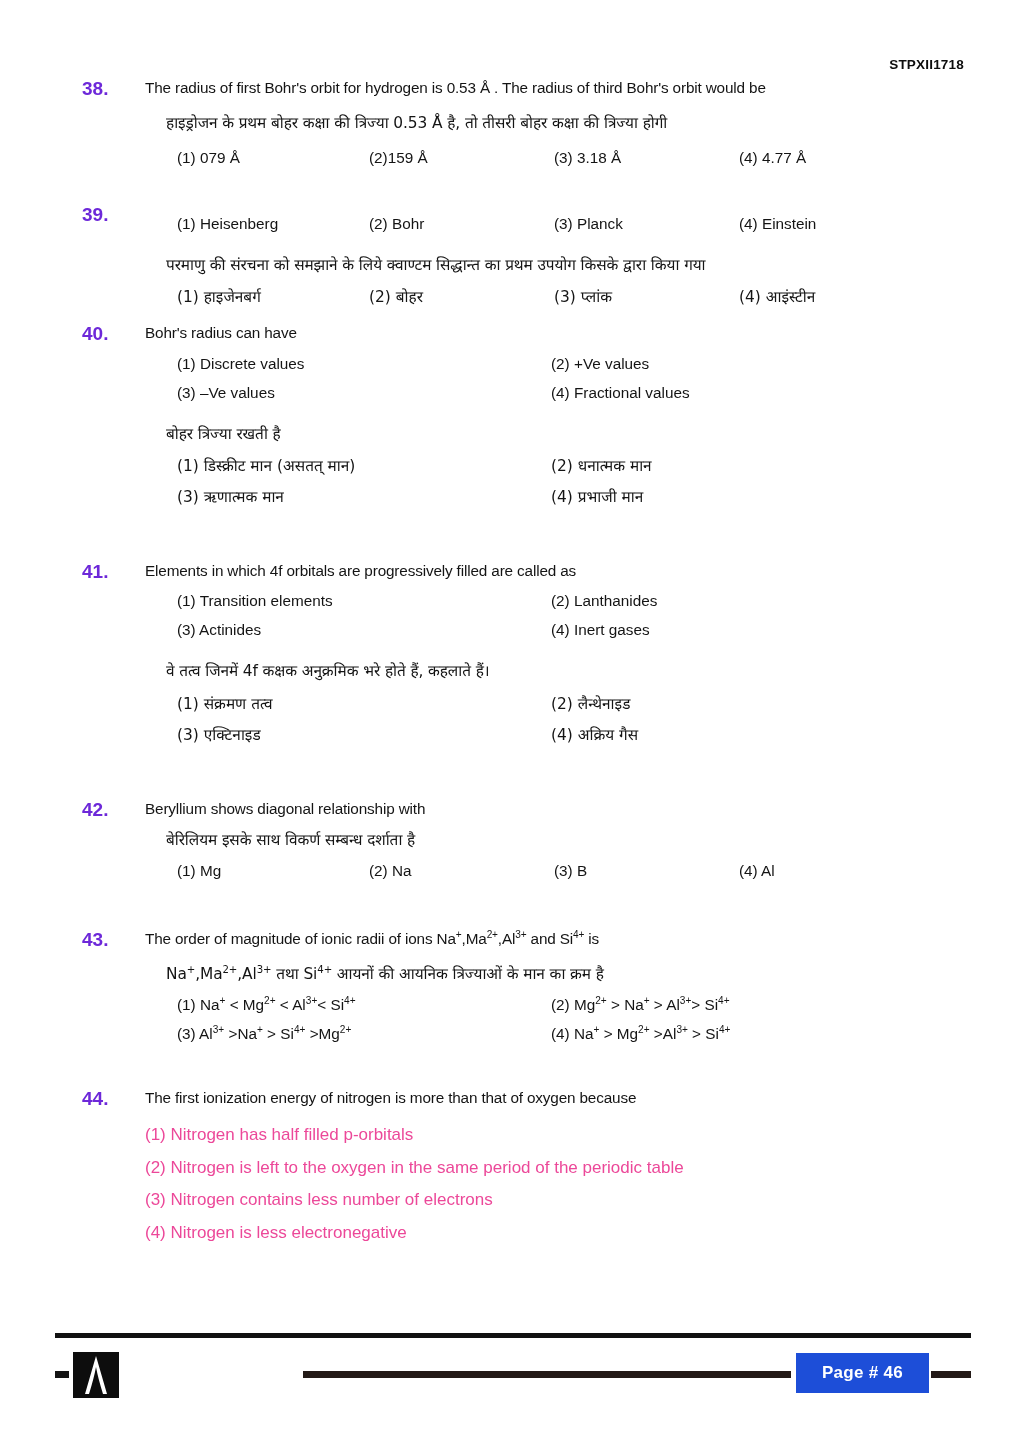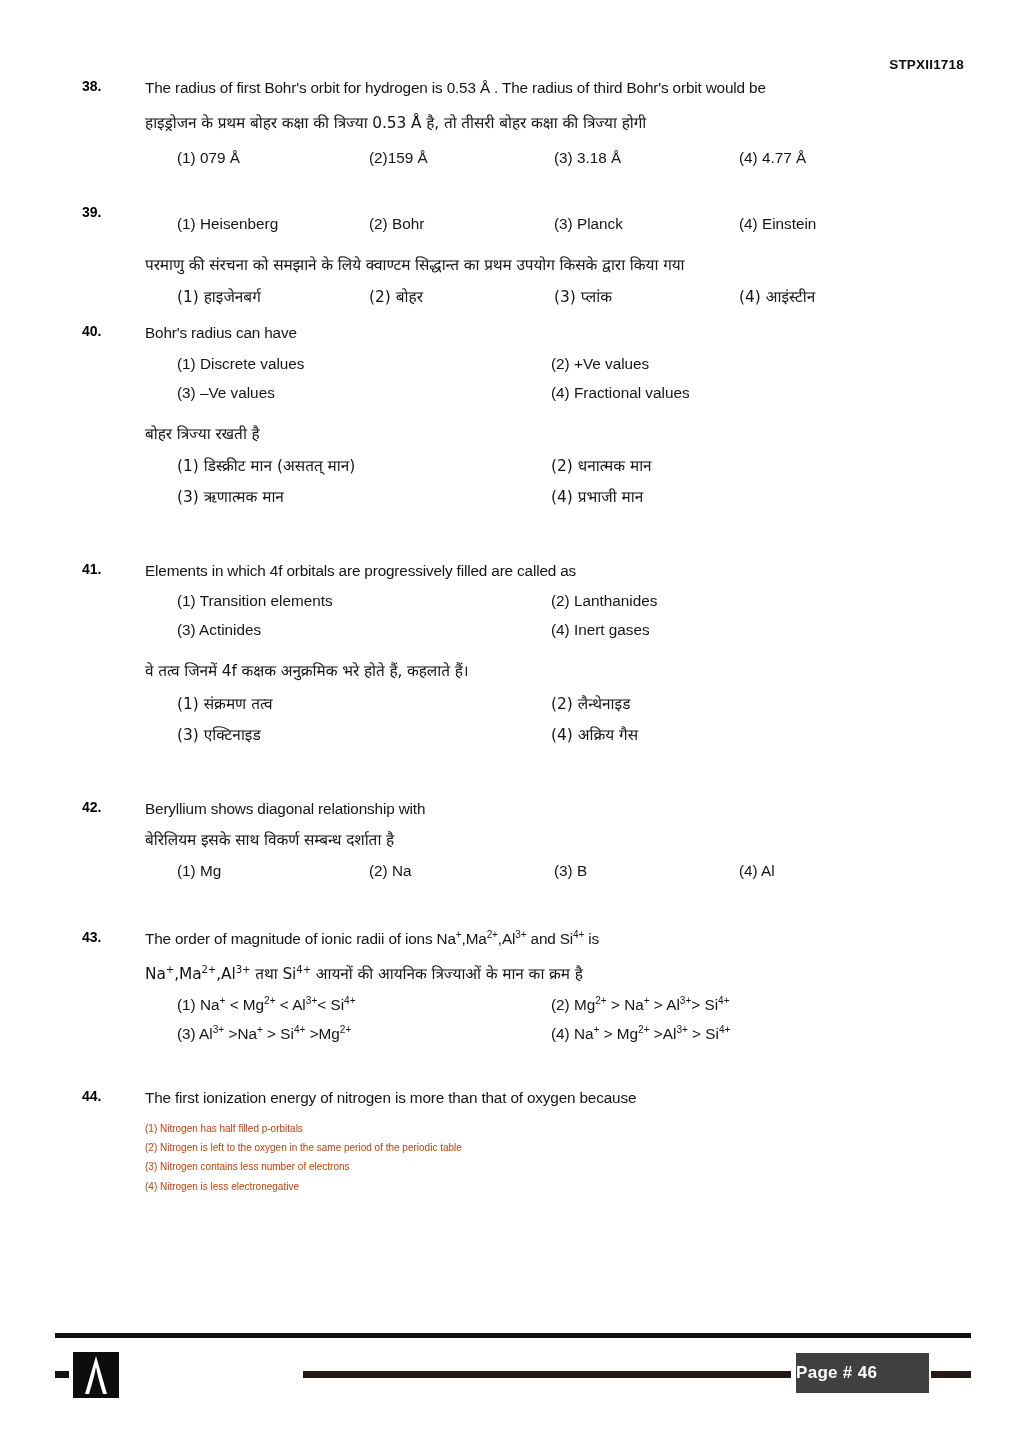--- a/index.html
+++ b/index.html
@@ -46,42 +46,43 @@
   .qblock {
     position: relative;
     margin-bottom: 18px;
   }
 
   .qnum {
     position: absolute;
     left: 0;
     top: 0;
     width: 46px;
-    font-size: 14px;
-    font-weight: bold;
-    color: #000000;
+    font-size: 19px;
+    font-weight: bold;
+    color: #6d28d9;
   }
 
   .qbody {
     margin-left: 63px;
   }
 
   .line {
     font-size: 15.3px;
     line-height: 1.33;
     color: #141414;
     white-space: nowrap;
   }
 
   .line.eng { letter-spacing: -0.15px; }
 
   .line.hin {
     font-family: "DejaVu Sans", "Liberation Sans", sans-serif;
     font-size: 15.4px;
     letter-spacing: -0.1px;
+    margin-left: 21px;
   }
 
   .gap-sm { height: 11px; }
   .gap-md { height: 15px; }
 
   
   .opt-row {
     position: relative;
     height: 29px;
     font-size: 15.3px;
@@ -102,23 +103,23 @@
   
   .c1 { left: 0px; }
   .c2 { left: 192px; }
   .c3 { left: 377px; }
   .c4 { left: 562px; }
   
   .h1 { left: 0px; }
   .h2 { left: 374px; }
 
   .opt-stack {
-    font-size: 10px;
+    font-size: 17px;
     line-height: 1.92;
-    color: #c2410c;
+    color: #ec4899;
     white-space: nowrap;
   }
 
   sup {
     font-size: 0.66em;
     vertical-align: super;
     line-height: 0;
   }
 
   
@@ -198,23 +199,24 @@
     width: 488px;
     height: 7px;
     background: #231a17;
   }
   .pagebox {
     position: absolute;
     left: 796px;
     top: 1353px;
     width: 133px;
     height: 40px;
-    background: #404040;
+    background: #1d4ed8;
     display: flex;
     align-items: center;
+    justify-content: center;
   }
   .pagebox span {
     color: #ffffff;
     font-size: 17px;
     font-weight: bold;
     letter-spacing: 0.3px;
   }
   .dash-right {
     position: absolute;
     left: 931px;

